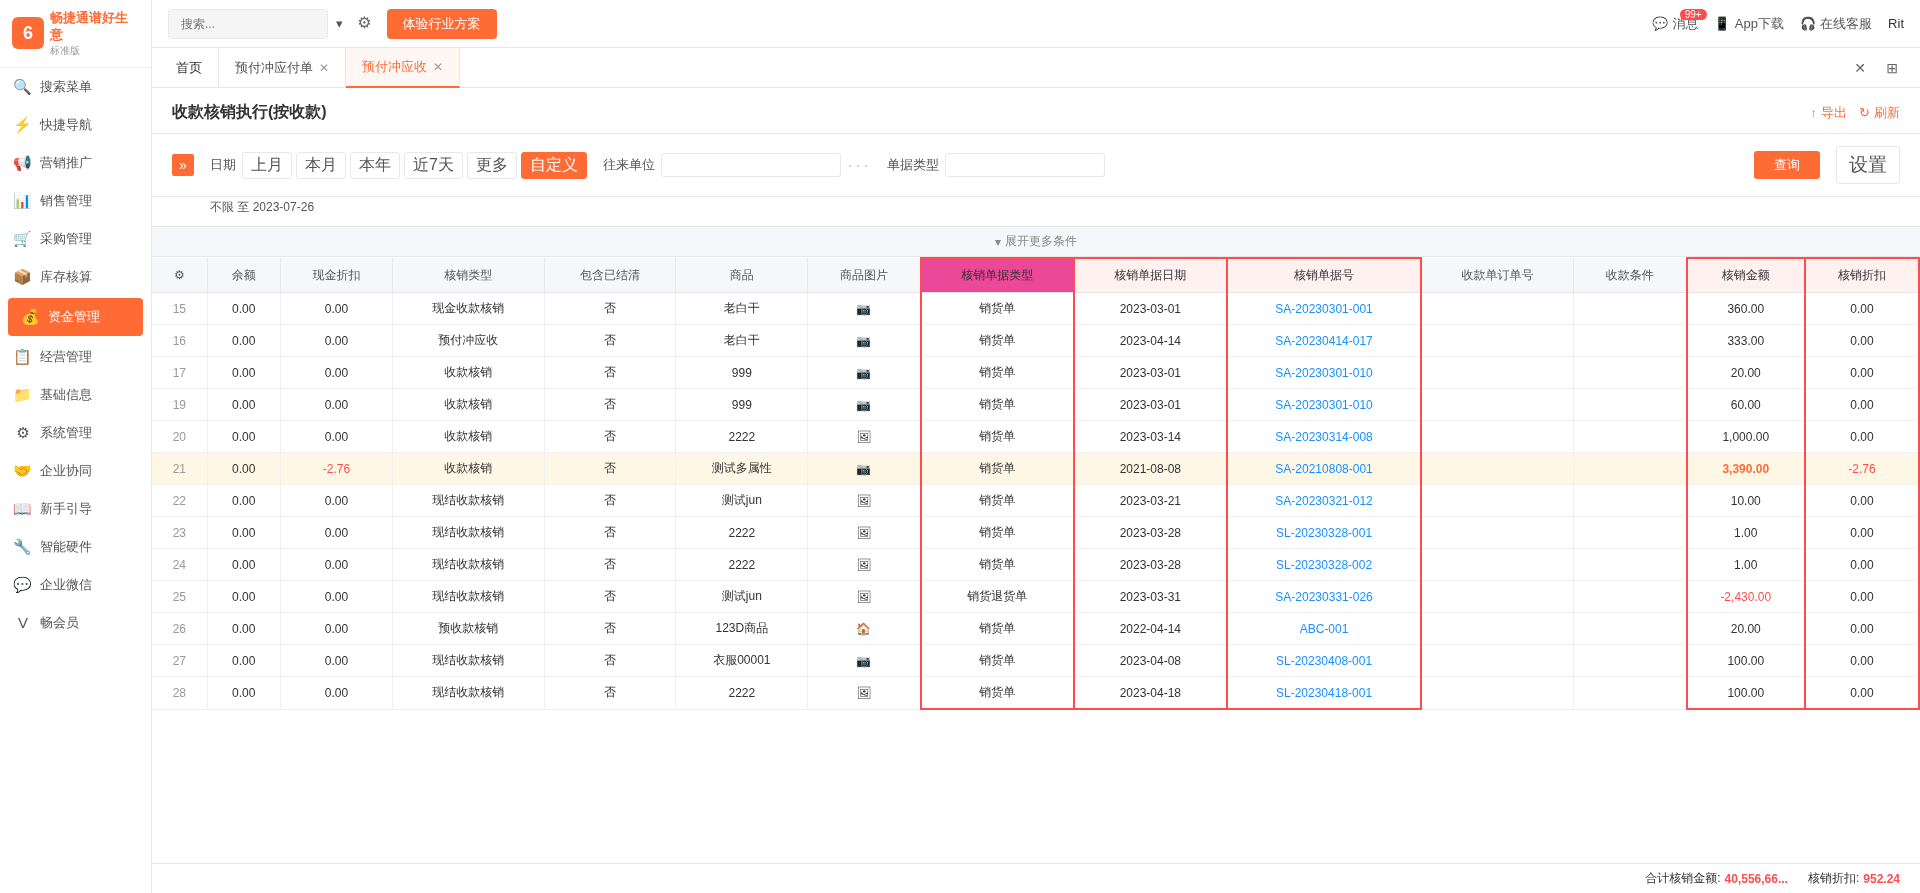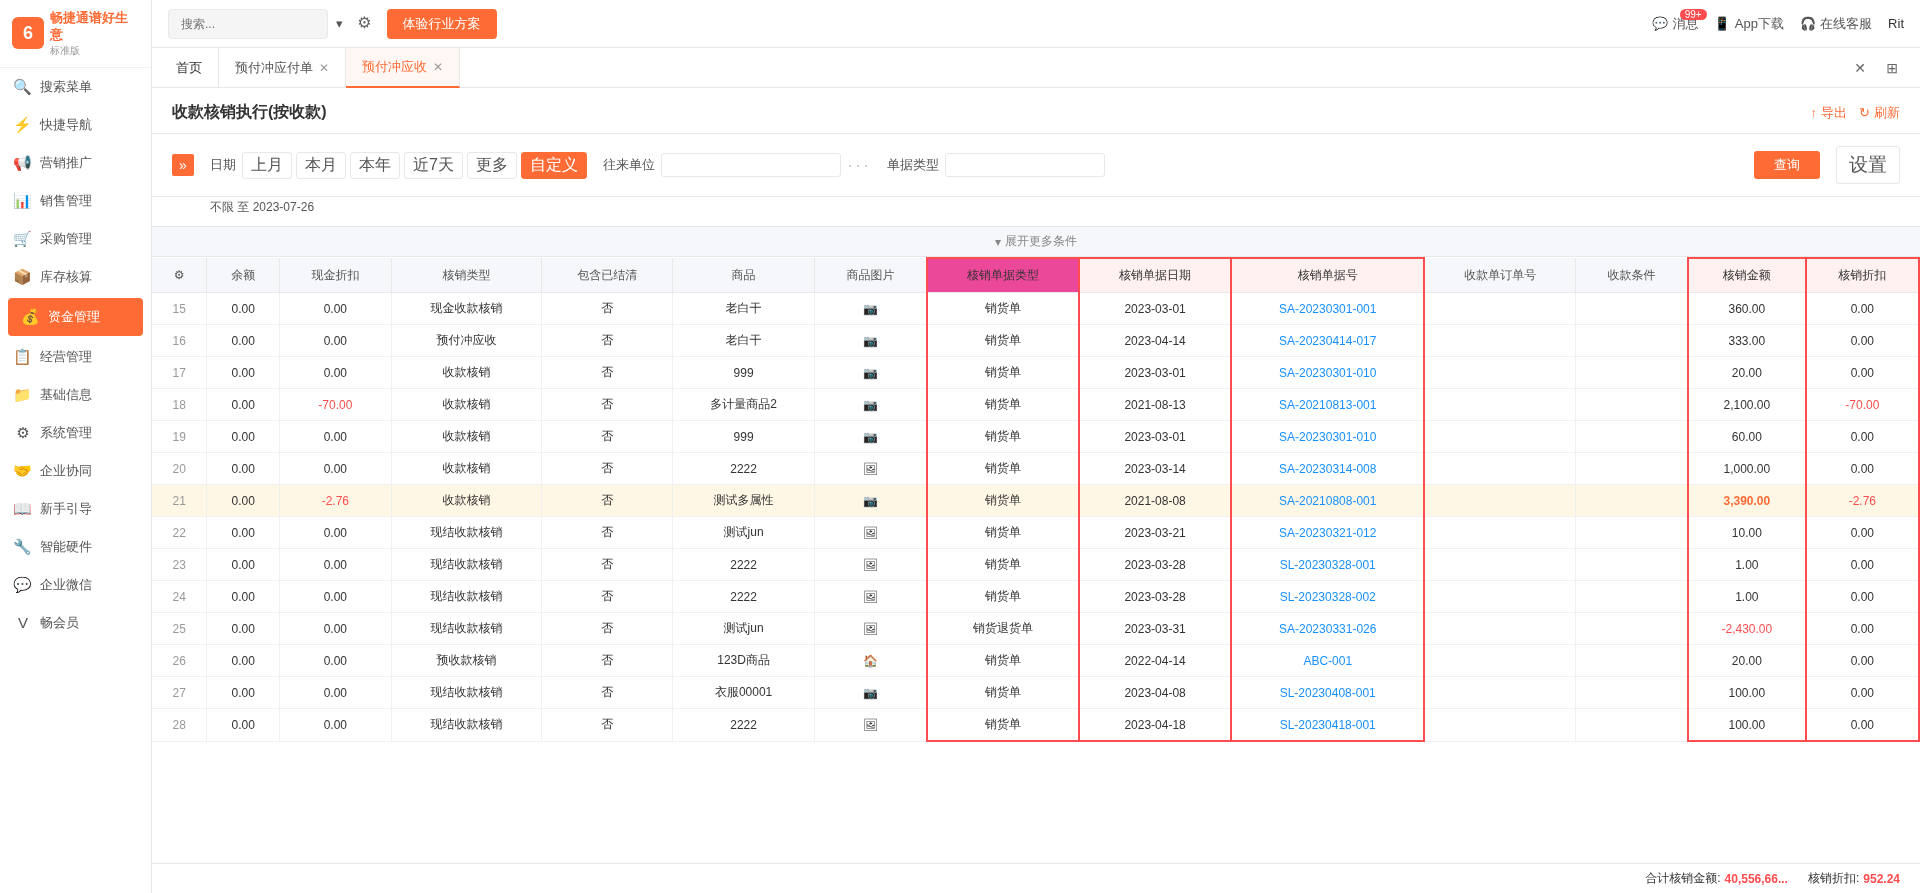--- a/index.html
+++ b/index.html
@@ -331,36 +331,20 @@
               <td>📷</td>
               <td style="border-left: 2px solid rgb(255, 77, 79); border-right: 2px solid rgb(255, 77, 79);">销货单</td>
               <td style="border-left: 2px solid rgb(255, 77, 79); border-right: 2px solid rgb(255, 77, 79);">2023-03-01</td>
               <td style="border-left: 2px solid rgb(255, 77, 79); border-right: 2px solid rgb(255, 77, 79);"><a href="#" class="link-text">SA-20230301-010</a></td>
               <td></td>
               <td></td>
               <td style="border-left: 2px solid rgb(255, 77, 79); border-right: 2px solid rgb(255, 77, 79);">20.00</td>
               <td style="border-left: 2px solid rgb(255, 77, 79); border-right: 2px solid rgb(255, 77, 79);">0.00</td>
             </tr>
             <tr>
-              <td style="color: rgb(153, 153, 153);">18</td>
-              <td>0.00</td>
-              <td class="text-red">-70.00</td>
-              <td>收款核销</td>
-              <td>否</td>
-              <td>多计量商品2</td>
-              <td>📷</td>
-              <td style="border-left: 2px solid rgb(255, 77, 79); border-right: 2px solid rgb(255, 77, 79);">销货单</td>
-              <td style="border-left: 2px solid rgb(255, 77, 79); border-right: 2px solid rgb(255, 77, 79);">2021-08-13</td>
-              <td style="border-left: 2px solid rgb(255, 77, 79); border-right: 2px solid rgb(255, 77, 79);"><a href="#" class="link-text">SA-20210813-001</a></td>
-              <td></td>
-              <td></td>
-              <td style="border-left: 2px solid rgb(255, 77, 79); border-right: 2px solid rgb(255, 77, 79);">2,100.00</td>
-              <td class="text-red" style="border-left: 2px solid rgb(255, 77, 79); border-right: 2px solid rgb(255, 77, 79);">-70.00</td>
-            </tr>
-            <tr>
               <td style="color: rgb(153, 153, 153);">19</td>
               <td>0.00</td>
               <td>0.00</td>
               <td>收款核销</td>
               <td>否</td>
               <td>999</td>
               <td>📷</td>
               <td style="border-left: 2px solid rgb(255, 77, 79); border-right: 2px solid rgb(255, 77, 79);">销货单</td>
               <td style="border-left: 2px solid rgb(255, 77, 79); border-right: 2px solid rgb(255, 77, 79);">2023-03-01</td>
               <td style="border-left: 2px solid rgb(255, 77, 79); border-right: 2px solid rgb(255, 77, 79);"><a href="#" class="link-text">SA-20230301-010</a></td>

